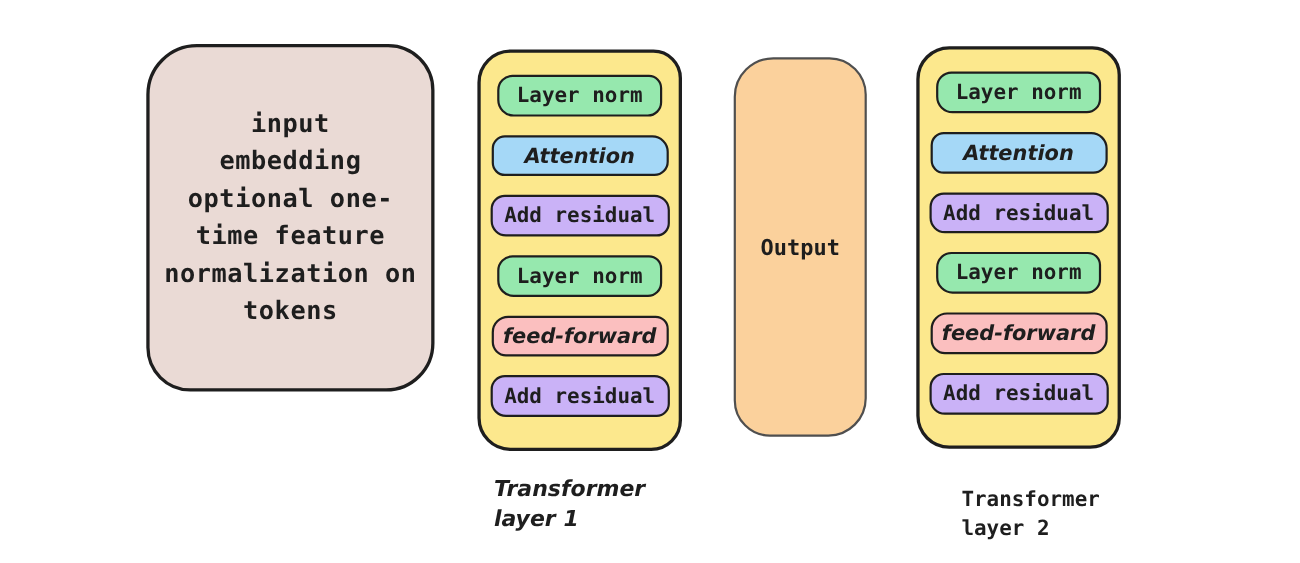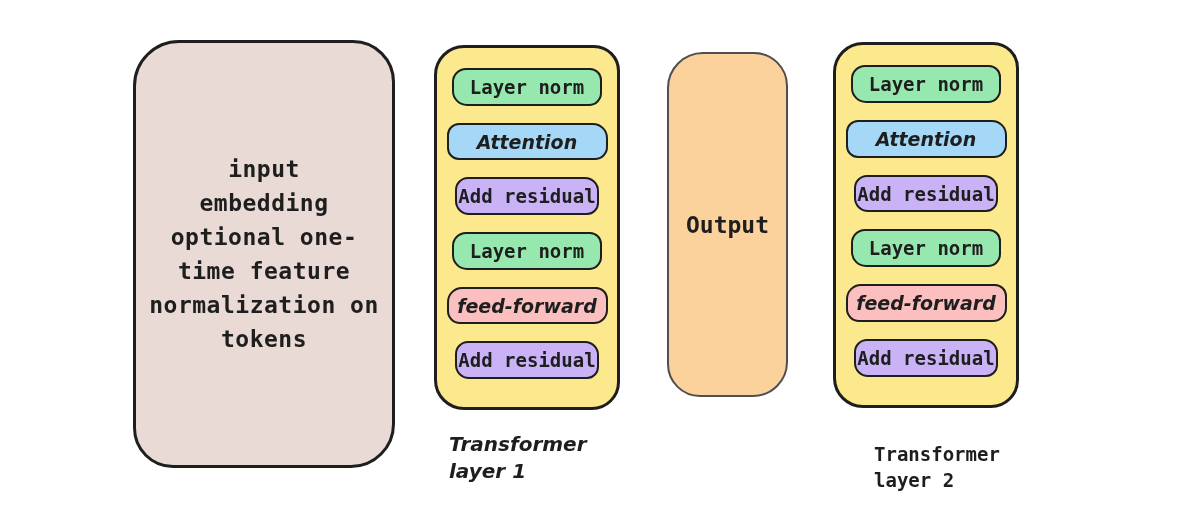--- a/index.html
+++ b/index.html
@@ -16,21 +16,21 @@
     font-size: 12.5px; color: var(--hint_gray, #b3b3b3);
     white-space: nowrap;
   }
   .font-code { font-family: "DejaVu Sans Mono", monospace; font-weight: 600; }
   .font-hand { font-family: "DejaVu Sans", sans-serif; font-style: italic; font-weight: 600; }
   .multiline { white-space: pre-line; }
 
   .shape { position: absolute; border: 3px solid var(--stroke, #1e1e1e); }
 
   .input-box {
-    left: 133px; top: 40px; width: 262px; height: 428px;
+    left: 133px; top: 40px; width: 262px; height: 316px;
     background: var(--beige, #eadad5);
     border-radius: 46px 42px 44px 40px;
     display: flex; align-items: center; justify-content: center;
     text-align: center;
   }
   .input-box .label { font-size: 23px; line-height: 34px; letter-spacing: 0.5px; }
 
   .layer-box {
     width: 186px;
     background: var(--yellow, #fce88d);
@@ -42,31 +42,31 @@
   .layer2 { left: 833px; top: 42px; height: 366px; }
 
   .block {
     height: 41px;
     border: 2.5px solid var(--stroke, #1e1e1e);
     display: flex; align-items: center; justify-content: center;
     font-size: 19px;
   }
   .block.green  { width: 150px; background: var(--green, #96e8ae);  border-radius: 14px 12px 13px 15px; }
   .block.blue   { width: 161px; background: var(--blue, #a5d8f7);   border-radius: 12px 15px 13px 12px; }
-  .block.purple { width: 144px; background: var(--purple, #cab2f7); border-radius: 13px 14px 12px 14px; }
+  .block.purple { width: 163px; background: var(--purple, #cab2f7); border-radius: 13px 14px 12px 14px; }
   .block.pink   { width: 161px; background: var(--pink, #fbbfbf);   border-radius: 15px 12px 14px 13px; }
 
   .output-box {
     left: 667px; top: 52px; width: 121px; height: 345px;
     background: var(--orange, #fbd19c);
     border: 2px solid #4f4f4f;
     border-radius: 36px 34px 35px 33px;
     display: flex; align-items: center; justify-content: center;
   }
-  .output-box .label { font-size: 23px; }
+  .output-box .label { font-size: 20px; }
 
   .caption { position: absolute; font-size: 20px; line-height: 27px; }
   .caption1 { left: 449px; top: 431px; }
   .caption2 { left: 874px; top: 441px; font-size: 19px; line-height: 26px; }
 </style>
 </head>
 <body>
 
 <div class="canvas">
 

